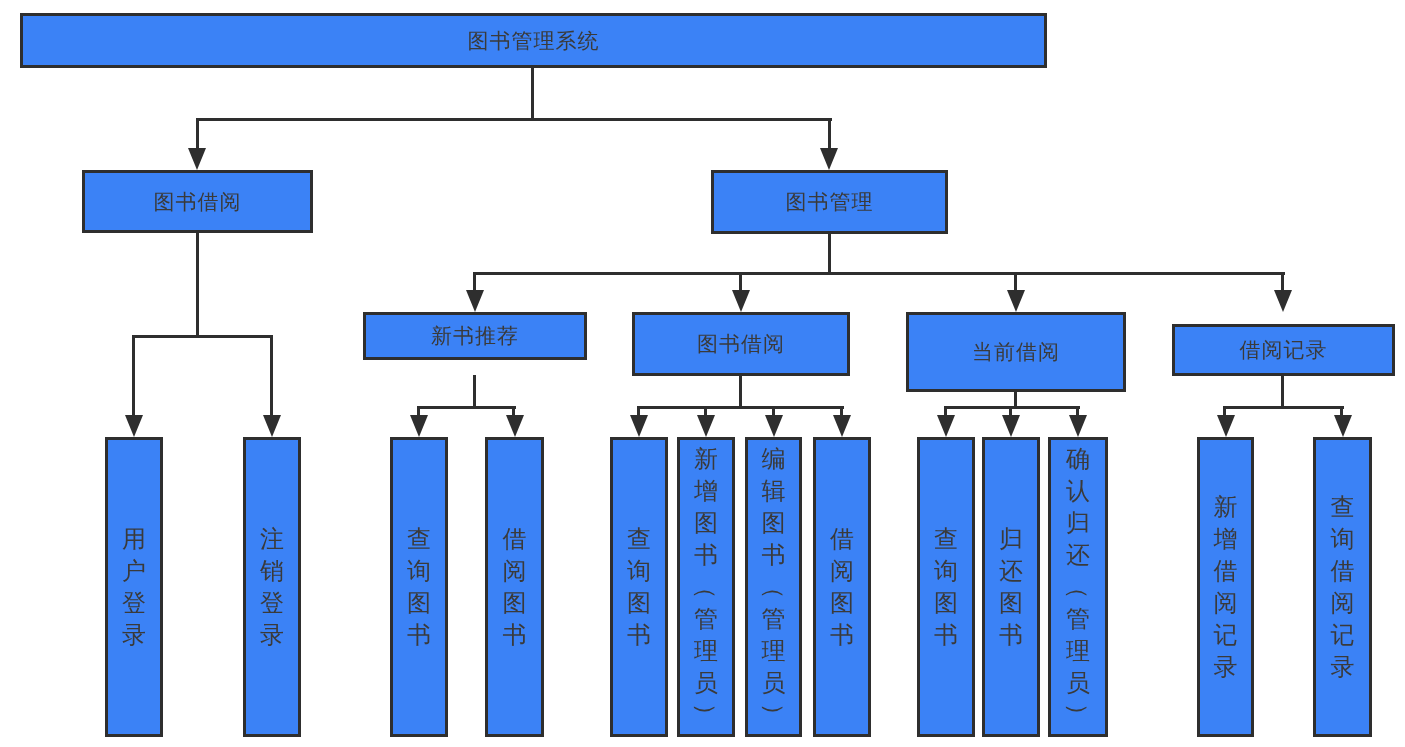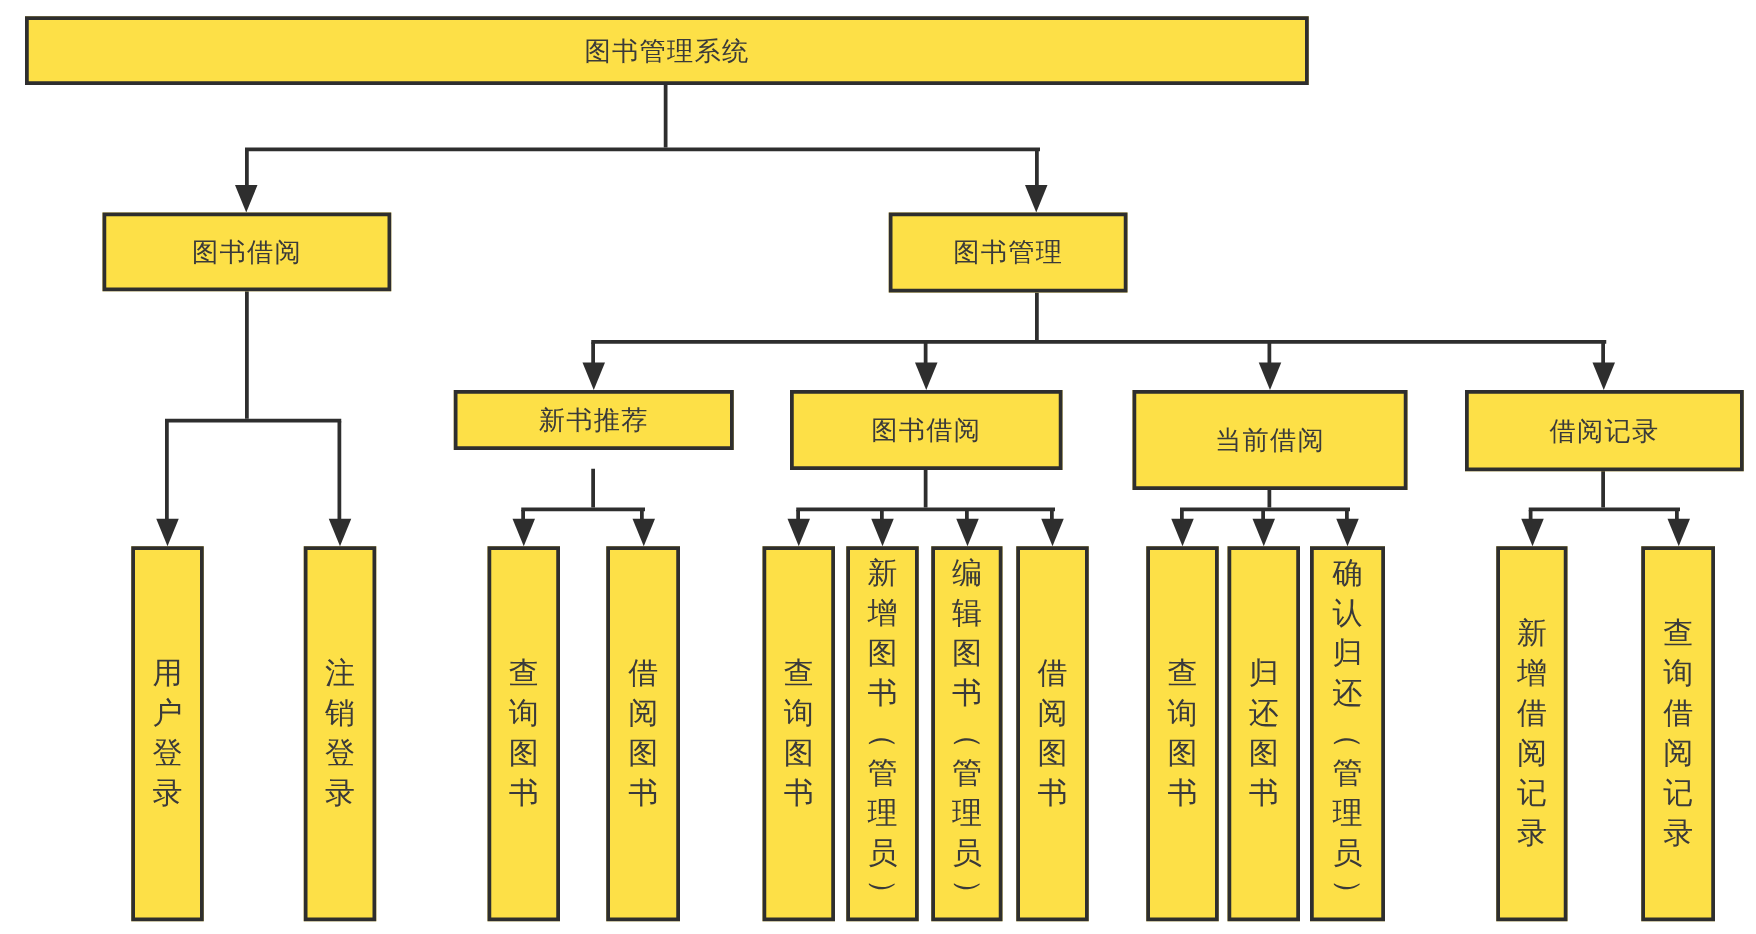--- a/index.html
+++ b/index.html
@@ -1,21 +1,21 @@
 <!DOCTYPE html>
 <html><head>
 <meta charset="utf-8">
 <style>
   html,body{margin:0;padding:0;background:#ffffff;}
   .canvas{
     position:relative;width:1405px;height:747px;background:#ffffff;overflow:hidden;
     font-family:"Liberation Sans","DejaVu Sans",sans-serif;
   }
   .box{
-    position:absolute;box-sizing:border-box;border:3px solid #2e2e2e;background:#fde047;
+    position:absolute;box-sizing:border-box;border:3px solid #2e2e2e;background:#3b82f6;
     display:flex;align-items:center;justify-content:center;
   }
   .hlabel{
     font-size:21px;color:#3a3a3a;white-space:nowrap;letter-spacing:1px;
   }
   .vbox .label{
     display:flex;flex-direction:column;align-items:center;justify-content:center;gap:2px;
   }
   .vc{
     font-size:24px;line-height:30px;color:#3a3a3a;display:block;
@@ -97,34 +97,34 @@
   <div class="arrow" style="left:1217px;top:415px"></div>
   <div class="arrow" style="left:1334px;top:415px"></div>
 
   <div class="box" style="left:20px;top:13px;width:1027px;height:55px">
     <span class="hlabel">图书管理系统</span>
   </div>
 
   <div class="box" style="left:82px;top:170px;width:231px;height:63px">
     <span class="hlabel">图书借阅</span>
   </div>
-  <div class="box" style="left:711px;top:170px;width:191px;height:64px">
+  <div class="box" style="left:711px;top:170px;width:237px;height:64px">
     <span class="hlabel">图书管理</span>
   </div>
 
   <div class="box" style="left:363px;top:312px;width:224px;height:48px">
     <span class="hlabel">新书推荐</span>
   </div>
   <div class="box" style="left:632px;top:312px;width:218px;height:64px">
     <span class="hlabel">图书借阅</span>
   </div>
   <div class="box" style="left:906px;top:312px;width:220px;height:80px">
     <span class="hlabel">当前借阅</span>
   </div>
-  <div class="box" style="left:1172px;top:312px;width:223px;height:65px">
+  <div class="box" style="left:1172px;top:324px;width:223px;height:52px">
     <span class="hlabel">借阅记录</span>
   </div>
 
   <div class="box vbox" style="left:105px;top:437px;width:58px;height:300px">
     <span class="label">
         <span class="vc">用</span>
         <span class="vc">户</span>
         <span class="vc">登</span>
         <span class="vc">录</span>
       </span>

